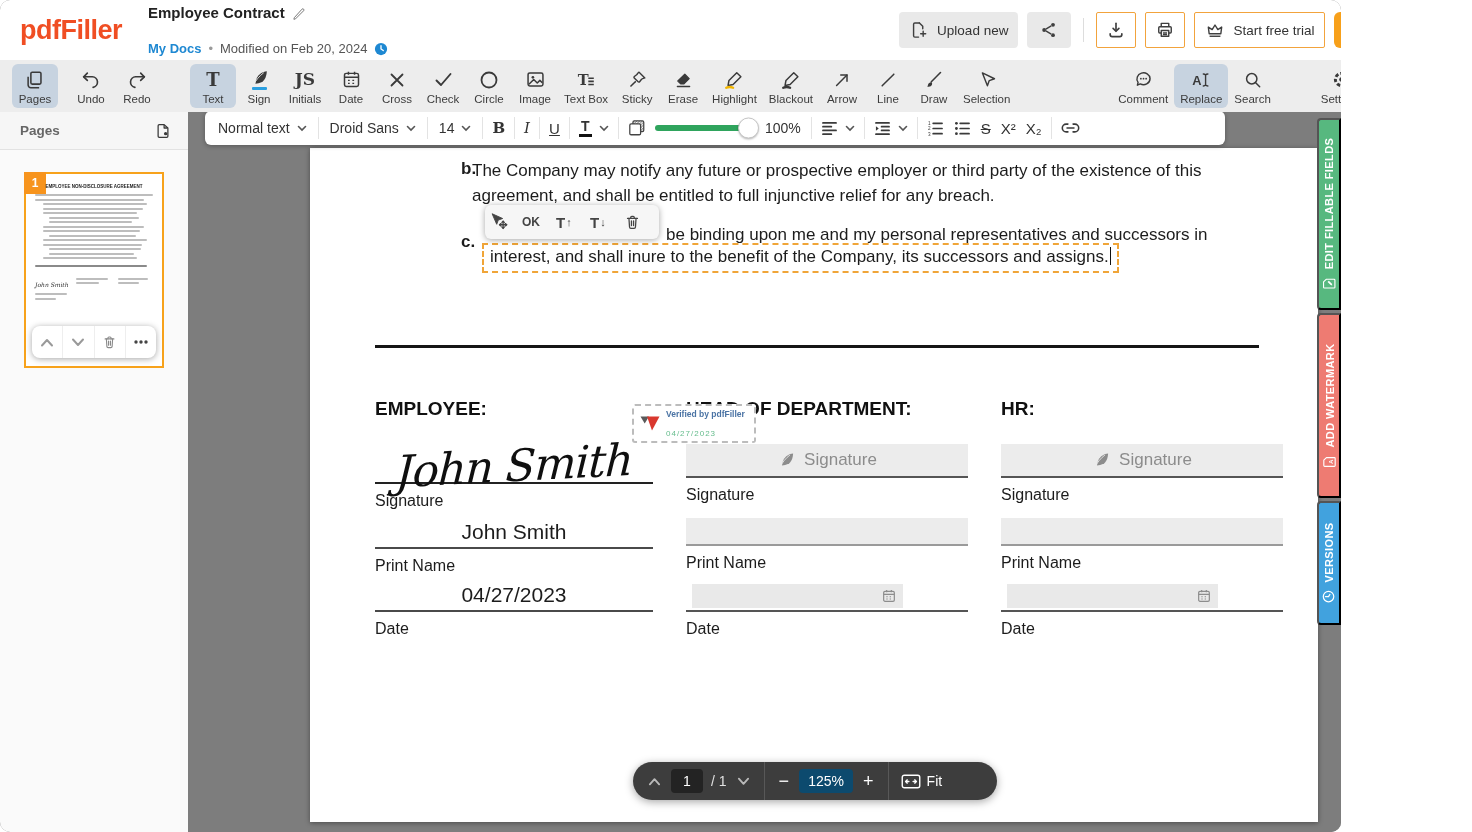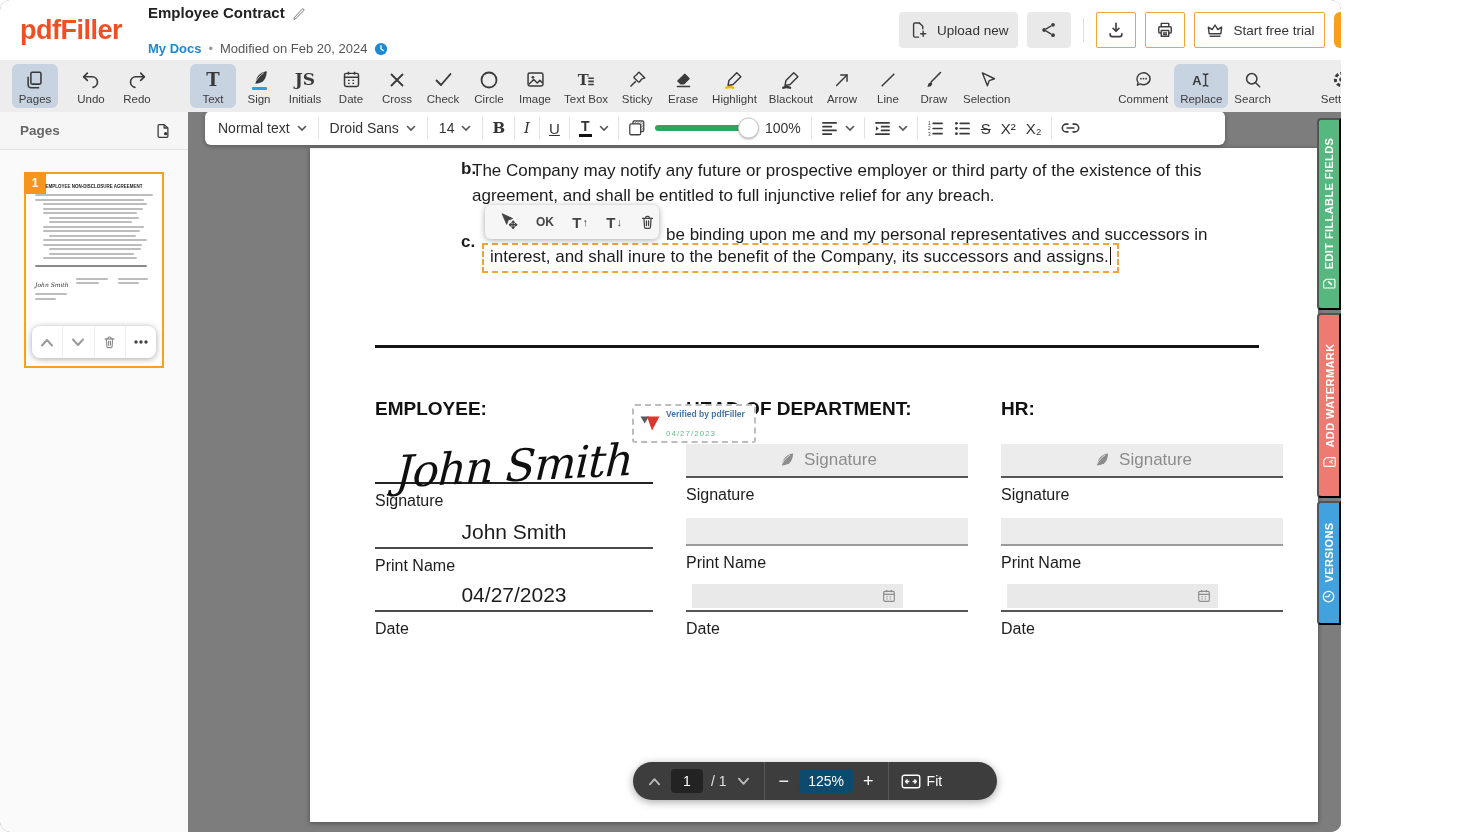--- a/index.html
+++ b/index.html
@@ -76,21 +76,21 @@
   
   .canvas{position:absolute;left:188px;top:112px;right:0;bottom:0;background:#7d7d7d}
   .page{position:absolute;left:122px;top:36px;width:1008px;height:674px;background:#fff;box-shadow:0 1px 5px rgba(0,0,0,.4)}
   .doc-body{position:absolute;inset:0;font-size:17px;color:#1c1c1c}
   .p-label{position:absolute;left:151px;font-weight:bold}
   .b-text{position:absolute;left:162px;top:11px;width:766px;line-height:24.5px}
   .c-line1{position:absolute;left:356px;top:77px;white-space:nowrap}
   .dashed-box{position:absolute;left:172px;top:95px;border:2px dashed #f0a538;padding:2px 6px 4px;white-space:nowrap}
   .caret{display:inline-block;width:1.5px;height:18px;background:#111;vertical-align:-3px;margin-left:1px}
   .mini-tb{position:absolute;left:175px;top:57px;height:34px;background:#f6f6f6;border-radius:6px;box-shadow:0 1px 6px rgba(0,0,0,.35);display:flex;align-items:center;padding:2px 3px;gap:2px;z-index:6}
-  .mtb{width:32px;height:28px;border-radius:4px;display:flex;align-items:center;justify-content:flex-end;border:none;background:none;cursor:pointer;color:#444;font-size:12px;font-weight:bold}
+  .mtb{width:32px;height:28px;border-radius:4px;display:flex;align-items:center;justify-content:flex-start;border:none;background:none;cursor:pointer;color:#444;font-size:12px;font-weight:bold}
   .mtb .tT{font-size:15px;font-weight:600}
   .mtb .arr{font-size:11px;margin-left:1px}
   .hr-divider{position:absolute;left:65px;top:197px;width:884px;height:3px;background:#151515}
 
   
   .col{position:absolute;top:250px}
   .col1{left:65px;width:278px}
   .col2{left:376px;width:282px}
   .col3{left:691px;width:282px}
   .col-heading{font-size:19px;font-weight:bold;color:#111;height:24px}

